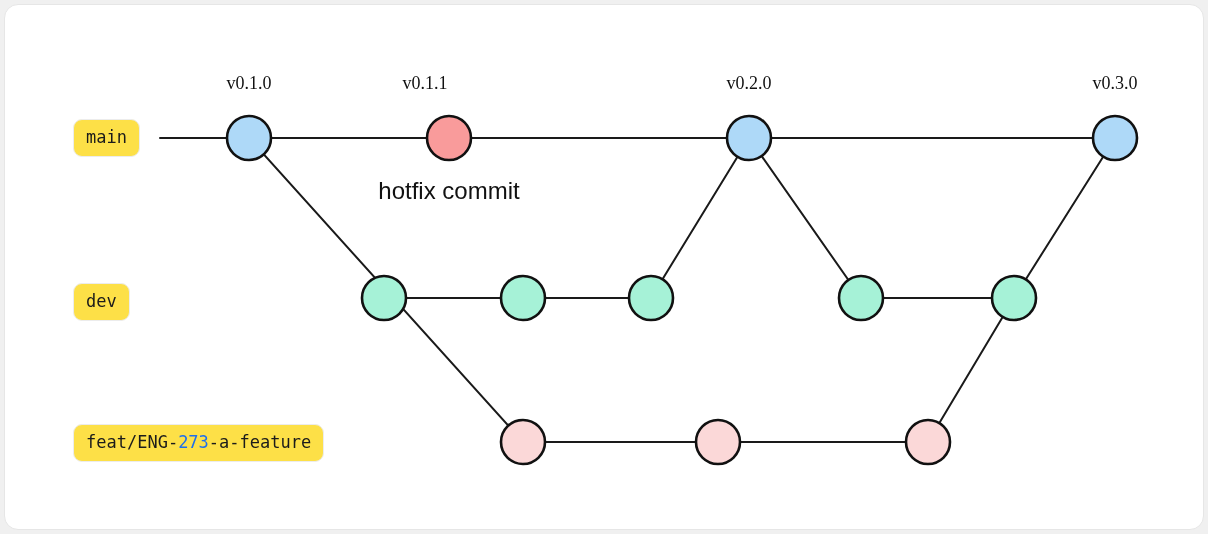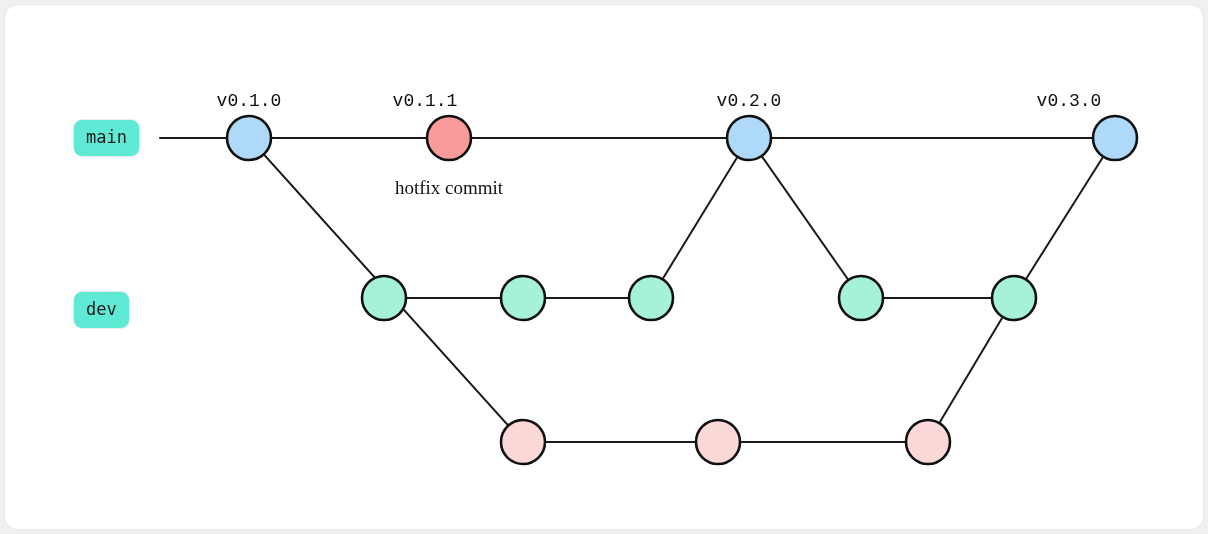--- a/index.html
+++ b/index.html
@@ -33,47 +33,46 @@
   }
   #graph-svg {
     position: absolute;
     left: 0;
     top: 0;
     width: 1208px;
     height: 534px;
   }
   .branch-pill {
     position: absolute;
-    background: #5eead4;
+    background: #fde047;
     border: 1px solid #ececec;
     border-radius: 9px;
     font-family: "DejaVu Sans Mono", "Liberation Mono", monospace;
     font-size: 17px;
     color: #1b1b1b;
     line-height: 1;
     padding: 9px 12px 10px 12px;
     white-space: nowrap;
     box-sizing: border-box;
     transform: translateY(-50%);
   }
   .issue-id { color: #1f6feb; }
   .tag-label {
     position: absolute;
-    font-family: Liberation Mono, monospace;
+    font-family: Liberation Serif, serif;
     font-size: 18px;
     color: #111111;
     white-space: nowrap;
     transform: translateX(-50%);
     letter-spacing: 0px;
-    margin-top: 18px;
   }
   .node-note {
     position: absolute;
-    font-family: Liberation Serif, serif;
-    font-size: 19px;
+    font-family: Liberation Sans, sans-serif;
+    font-size: 24px;
     color: #111111;
     white-space: nowrap;
     transform: translateX(-50%);
     text-align: center;
   }
 </style>
 </head>
 <body>
 
 <div id="canvas-wrap">
@@ -107,24 +106,27 @@
           <circle cx="856" cy="293" r="22" fill="#a6f2d7" stroke="#111111" stroke-width="2.6"></circle>
           <circle cx="1009" cy="293" r="22" fill="#a6f2d7" stroke="#111111" stroke-width="2.6"></circle>
           <circle cx="518" cy="437" r="22" fill="#fbd8d8" stroke="#111111" stroke-width="2.6"></circle>
           <circle cx="713" cy="437" r="22" fill="#fbd8d8" stroke="#111111" stroke-width="2.6"></circle>
           <circle cx="923" cy="437" r="22" fill="#fbd8d8" stroke="#111111" stroke-width="2.6"></circle>
         </g>
     </svg>
 
     <div class="branch-pill" id="pill-main" style="left: 68px; top: 133px;">main</div>
 
-    <div class="branch-pill" id="pill-dev" style="left: 68px; top: 305px;">dev</div>
+    <div class="branch-pill" id="pill-dev" style="left: 68px; top: 297px;">dev</div>
 
+    <div class="branch-pill" id="pill-feature" style="left: 68px; top: 438px;">
+      <span>feat/ENG-</span><span class="issue-id">273</span><span>-a-feature</span>
+    </div>
 
     <div class="tag-label" id="tag-0" style="left: 244px; top: 68px;">v0.1.0</div>
     <div class="tag-label" id="tag-1" style="left: 420px; top: 68px;">v0.1.1</div>
     <div class="tag-label" id="tag-2" style="left: 744px; top: 68px; text-align: center;">v0.2.0</div>
-    <div class="tag-label" id="tag-3" style="left: 1064px; top: 68px;">v0.3.0</div>
+    <div class="tag-label" id="tag-3" style="left: 1110px; top: 68px;">v0.3.0</div>
 
     <div class="node-note" id="note-0" style="left: 444px; top: 172px;">hotfix commit</div>
 
   </div>
 </div>
 
 </body></html>

